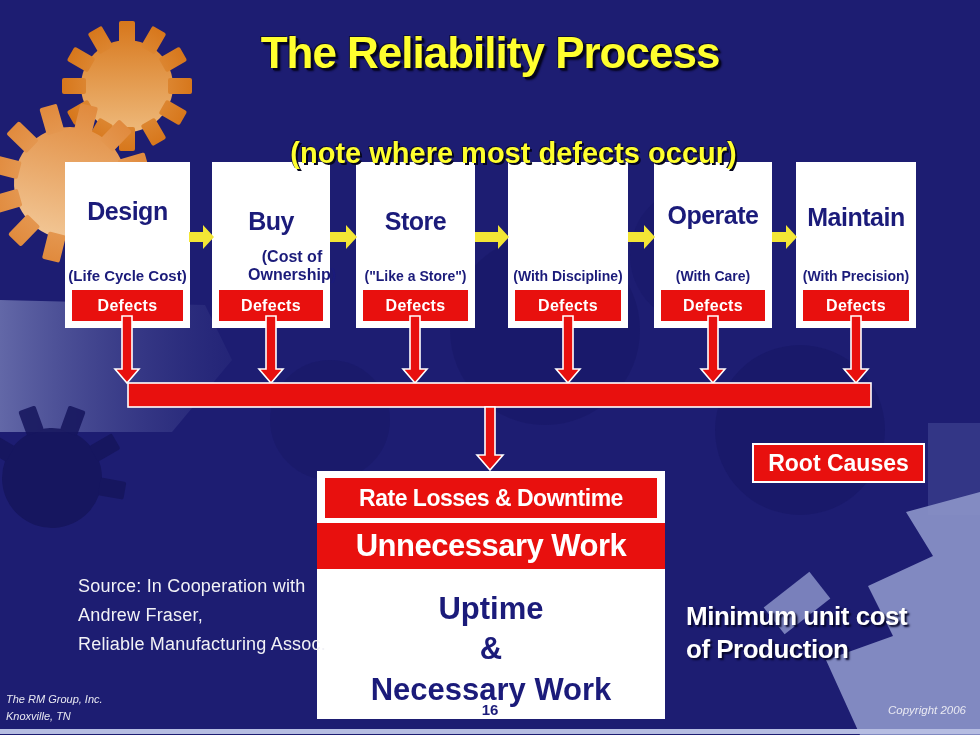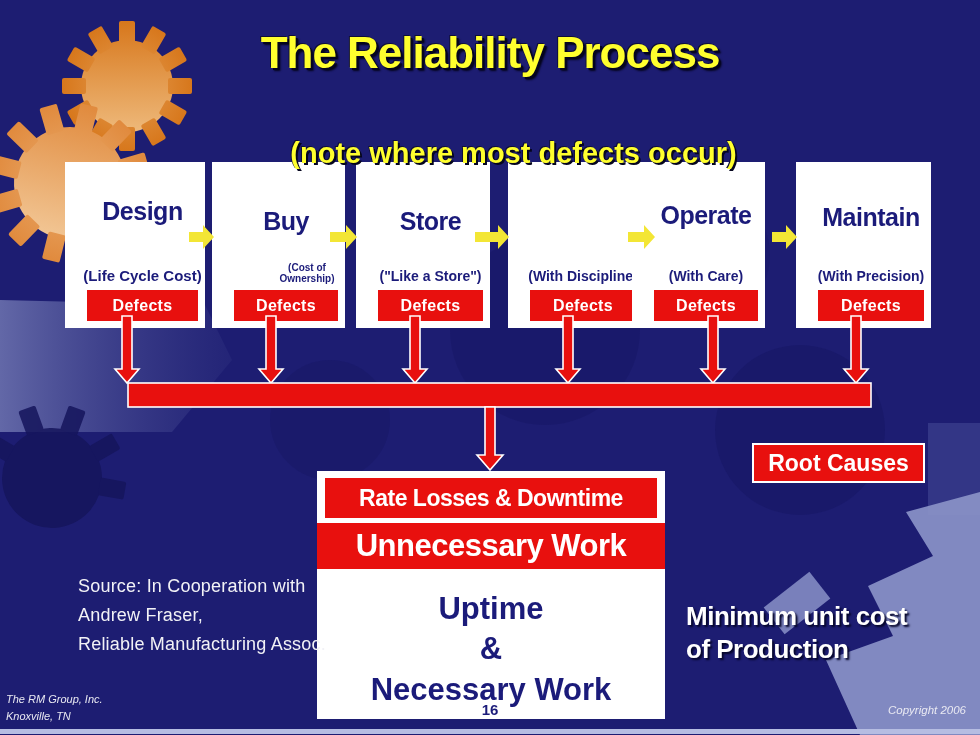--- a/index.html
+++ b/index.html
@@ -28,42 +28,42 @@
   }
   .subtitle{
     position:absolute;left:47px;right:0;top:97px;z-index:3;text-align:center;
     color:var(--title-yellow);font-size:29px;font-weight:700;
     text-shadow:2px 2px 0 #05051e,-1px -1px 0 #101035;
     margin-top:40px;
   }
 
   .stage{
     position:absolute;top:162px;height:166px;background:#fff;z-index:2;
-    display:flex;flex-direction:column;align-items:center;text-align:center;padding-left:15px;
+    display:flex;flex-direction:column;align-items:center;text-align:center;
   }
   .st-0{left:65px;width:125px;}
   .st-1{left:212px;width:118px;}
   .st-2{left:356px;width:119px;}
   .st-3{left:508px;width:120px;}
-  .st-4{left:632px;width:118px;}
+  .st-4{left:654px;width:118px;}
   .st-5{left:796px;width:120px;}
   .stage-name{
     color:var(--navy);font-weight:700;font-size:25px;line-height:1.05;letter-spacing:-0.5px;
   }
   .st-0 .stage-name{margin-top:36px;}
   .st-1 .stage-name{margin-top:46px;}
   .st-2 .stage-name{margin-top:46px;}
   .st-3 .stage-name{margin-top:22px;}
   .st-4 .stage-name{margin-top:40px;}
   .st-5 .stage-name{margin-top:42px;}
   .stage-caption{
     margin-top:auto;margin-bottom:3px;color:var(--navy);font-size:14px;font-weight:700;
   }
   .st-0 .stage-caption{font-size:15px;}
-  .st-1 .stage-caption{font-size:10px;margin-left:42px;}
+  .st-1 .stage-caption{font-size:16px;margin-left:42px;}
   .stage-defects{
     align-self:stretch;margin:3px 7px 7px;height:31px;flex:none;
     background:var(--red);color:#fff;font-weight:700;font-size:16px;
     display:flex;align-items:center;justify-content:center;letter-spacing:.3px;
   }
 
   .root-causes{
     position:absolute;left:752px;top:443px;width:173px;height:40px;z-index:2;
     background:var(--red);border:2px solid #fff;box-sizing:border-box;
     display:flex;align-items:center;justify-content:center;

